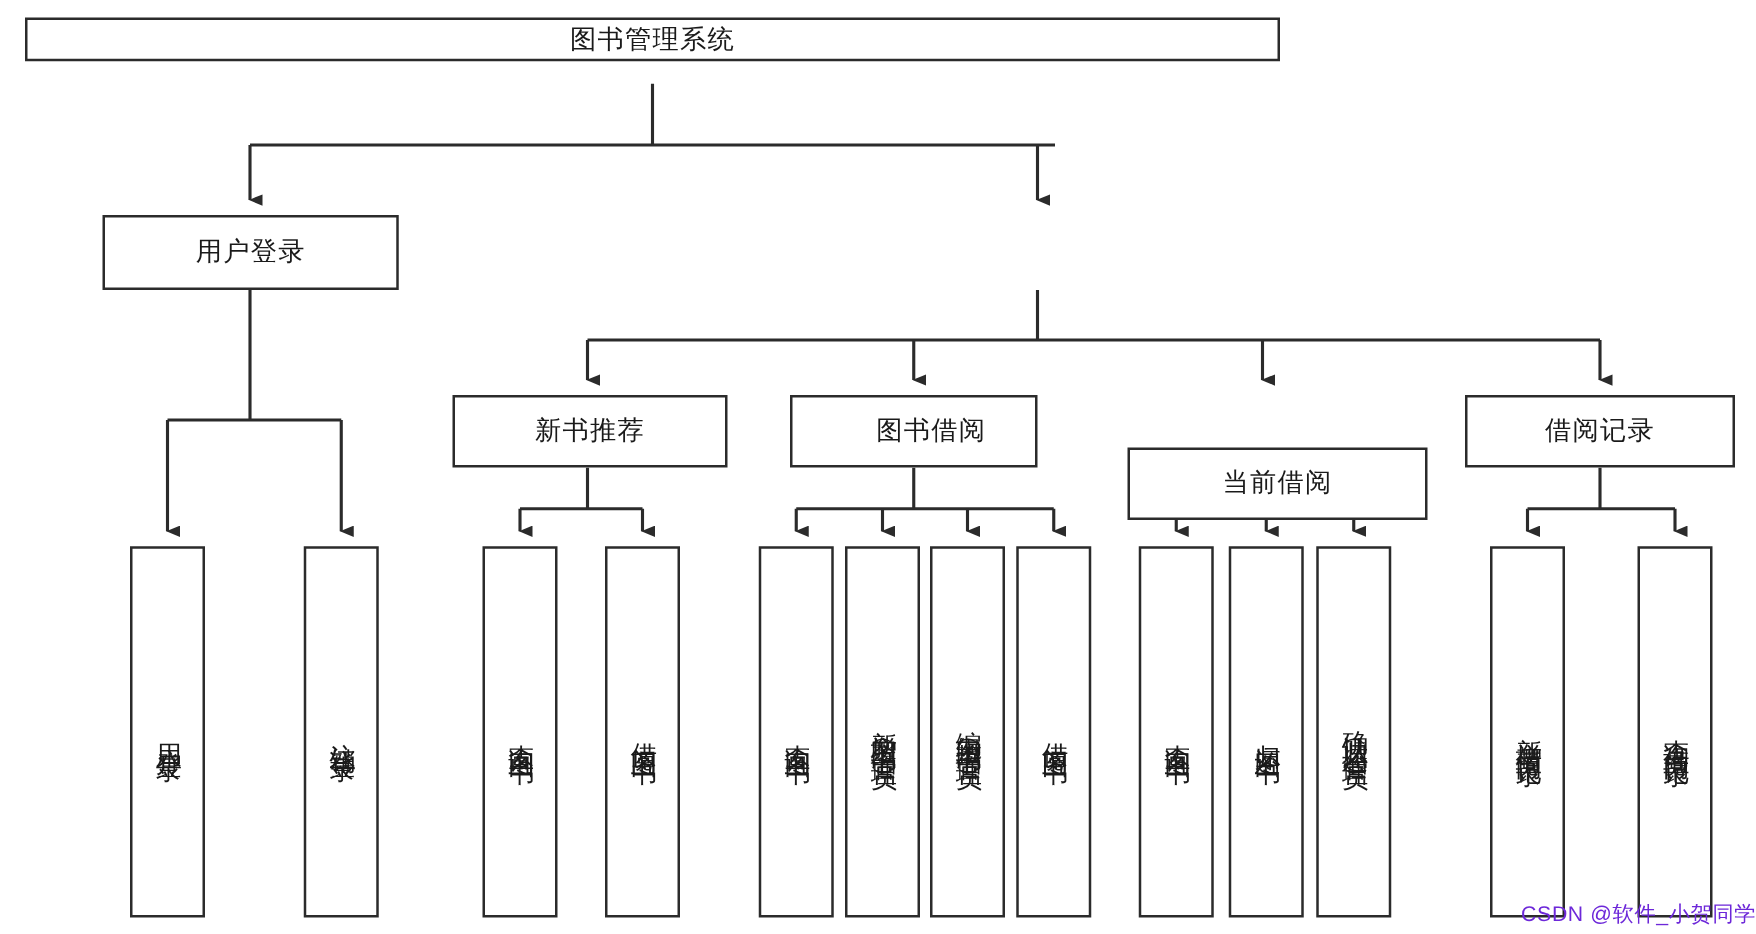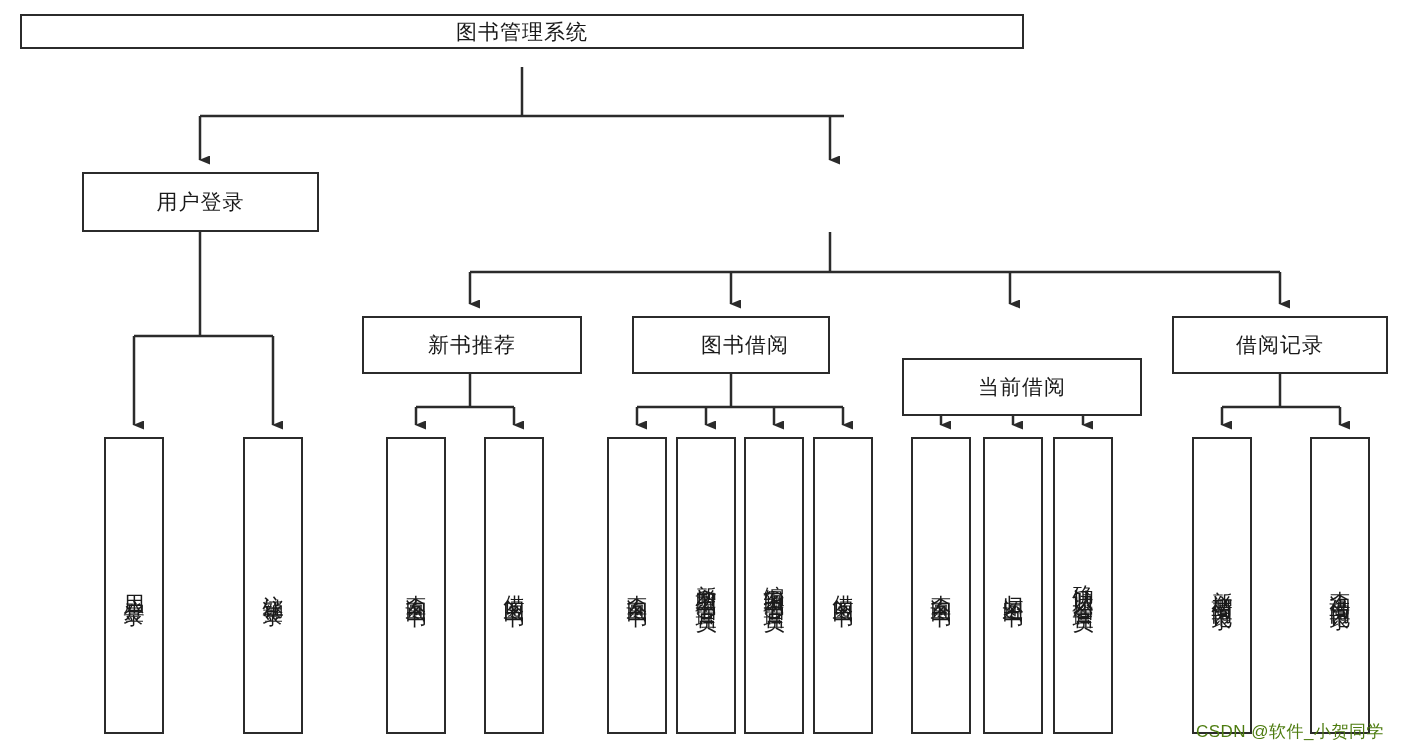--- a/index.html
+++ b/index.html
@@ -51,24 +51,24 @@
     padding: 8px 0;
     text-align: center;
   }
   .node.vertical .node-label {
     writing-mode: vertical-rl;
     text-orientation: upright;
     display: block;
   }
   .watermark {
     position: absolute;
-    right: 21px;
+    right: 0;
     bottom: 4px;
     font-size: 17px;
-    color: #4d7c0f;
+    color: #6d28d9;
     letter-spacing: 0.5px;
     z-index: 5;
     white-space: nowrap;
     font-family: "Liberation Sans", "DejaVu Sans", sans-serif;
   }
 </style>
 </head>
 <body>
 
 <div id="diagram-canvas">

